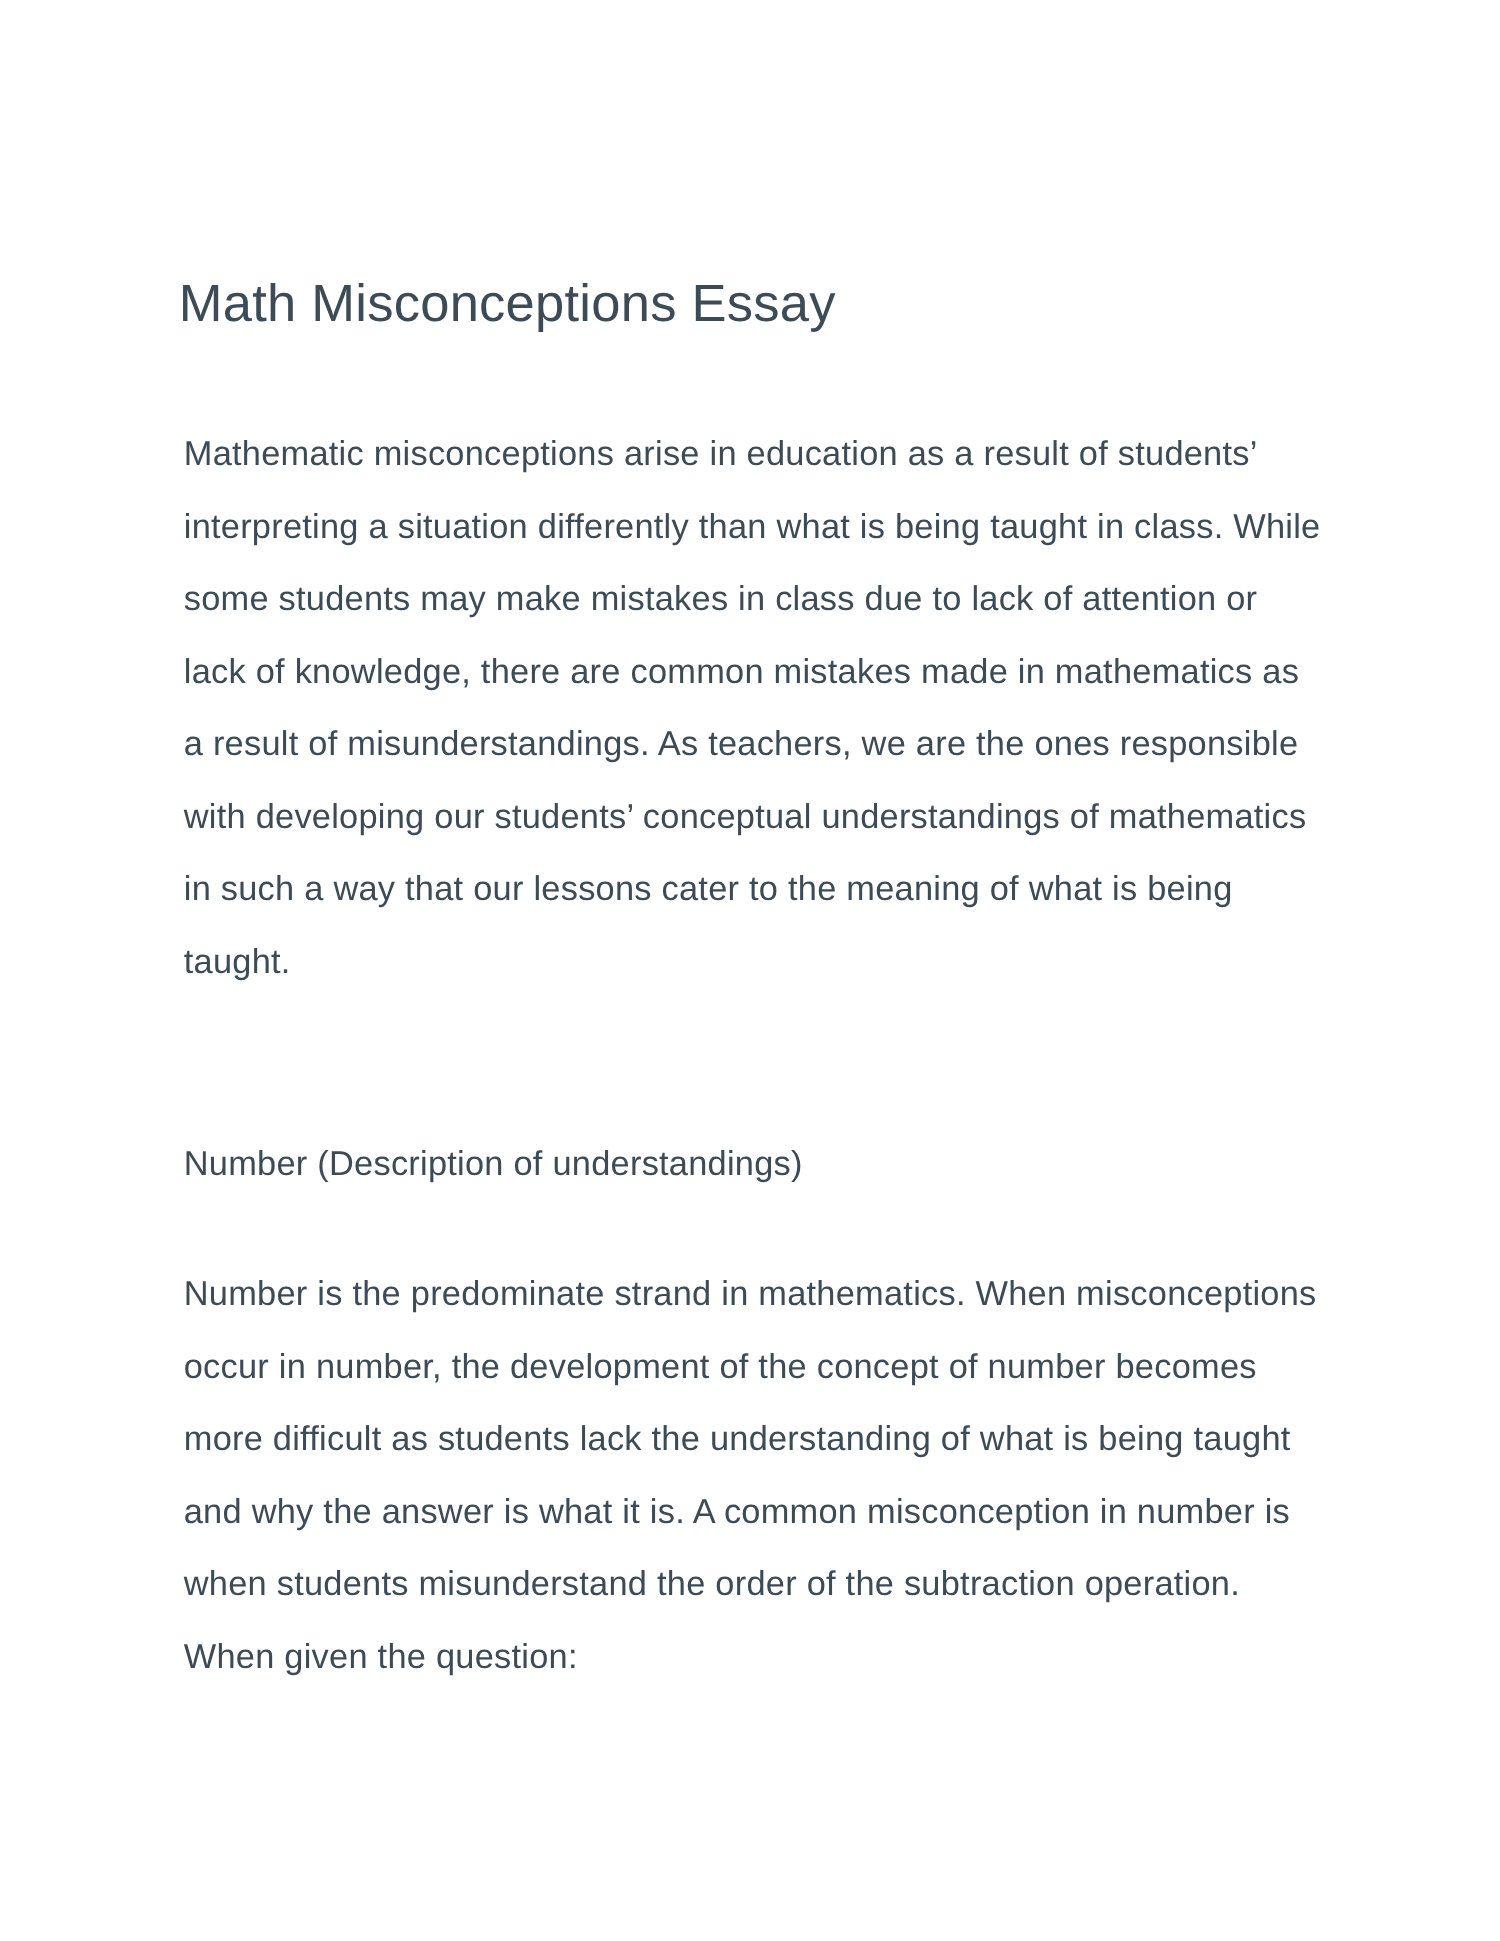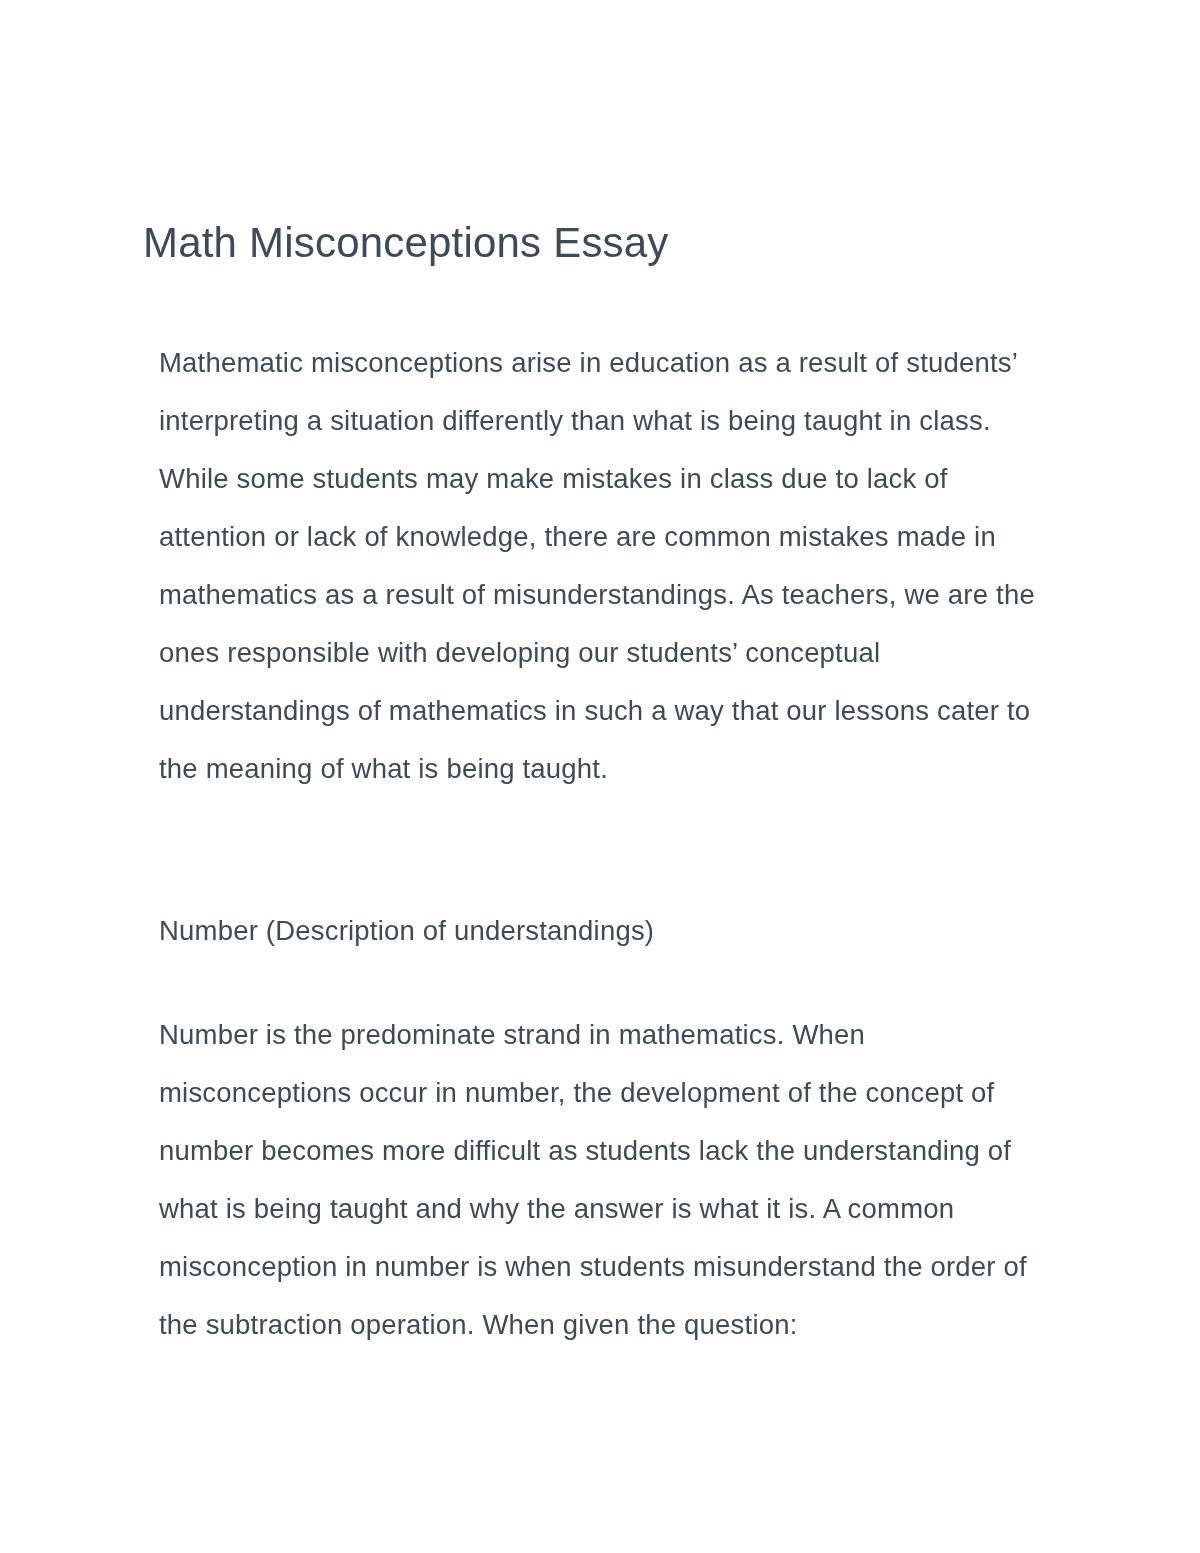--- a/index.html
+++ b/index.html
@@ -23,21 +23,21 @@
     font-weight: 500;
     line-height: 1.2;
     margin: 0 0 66px 0;
     color: #3d4b56;
     letter-spacing: 0.2px;
   }
   .doc-paragraph {
     font-size: 27.5px;
     font-weight: 400;
     line-height: 58px;
-    margin: 0 0 46px 16px;
+    margin: 0 0 46px 4px;
     color: #3d4b56;
     letter-spacing: 0.2px;
   }
   .doc-paragraph.section-gap {
     margin-top: 104px;
   }
 </style>
 </head>
 <body>
 

